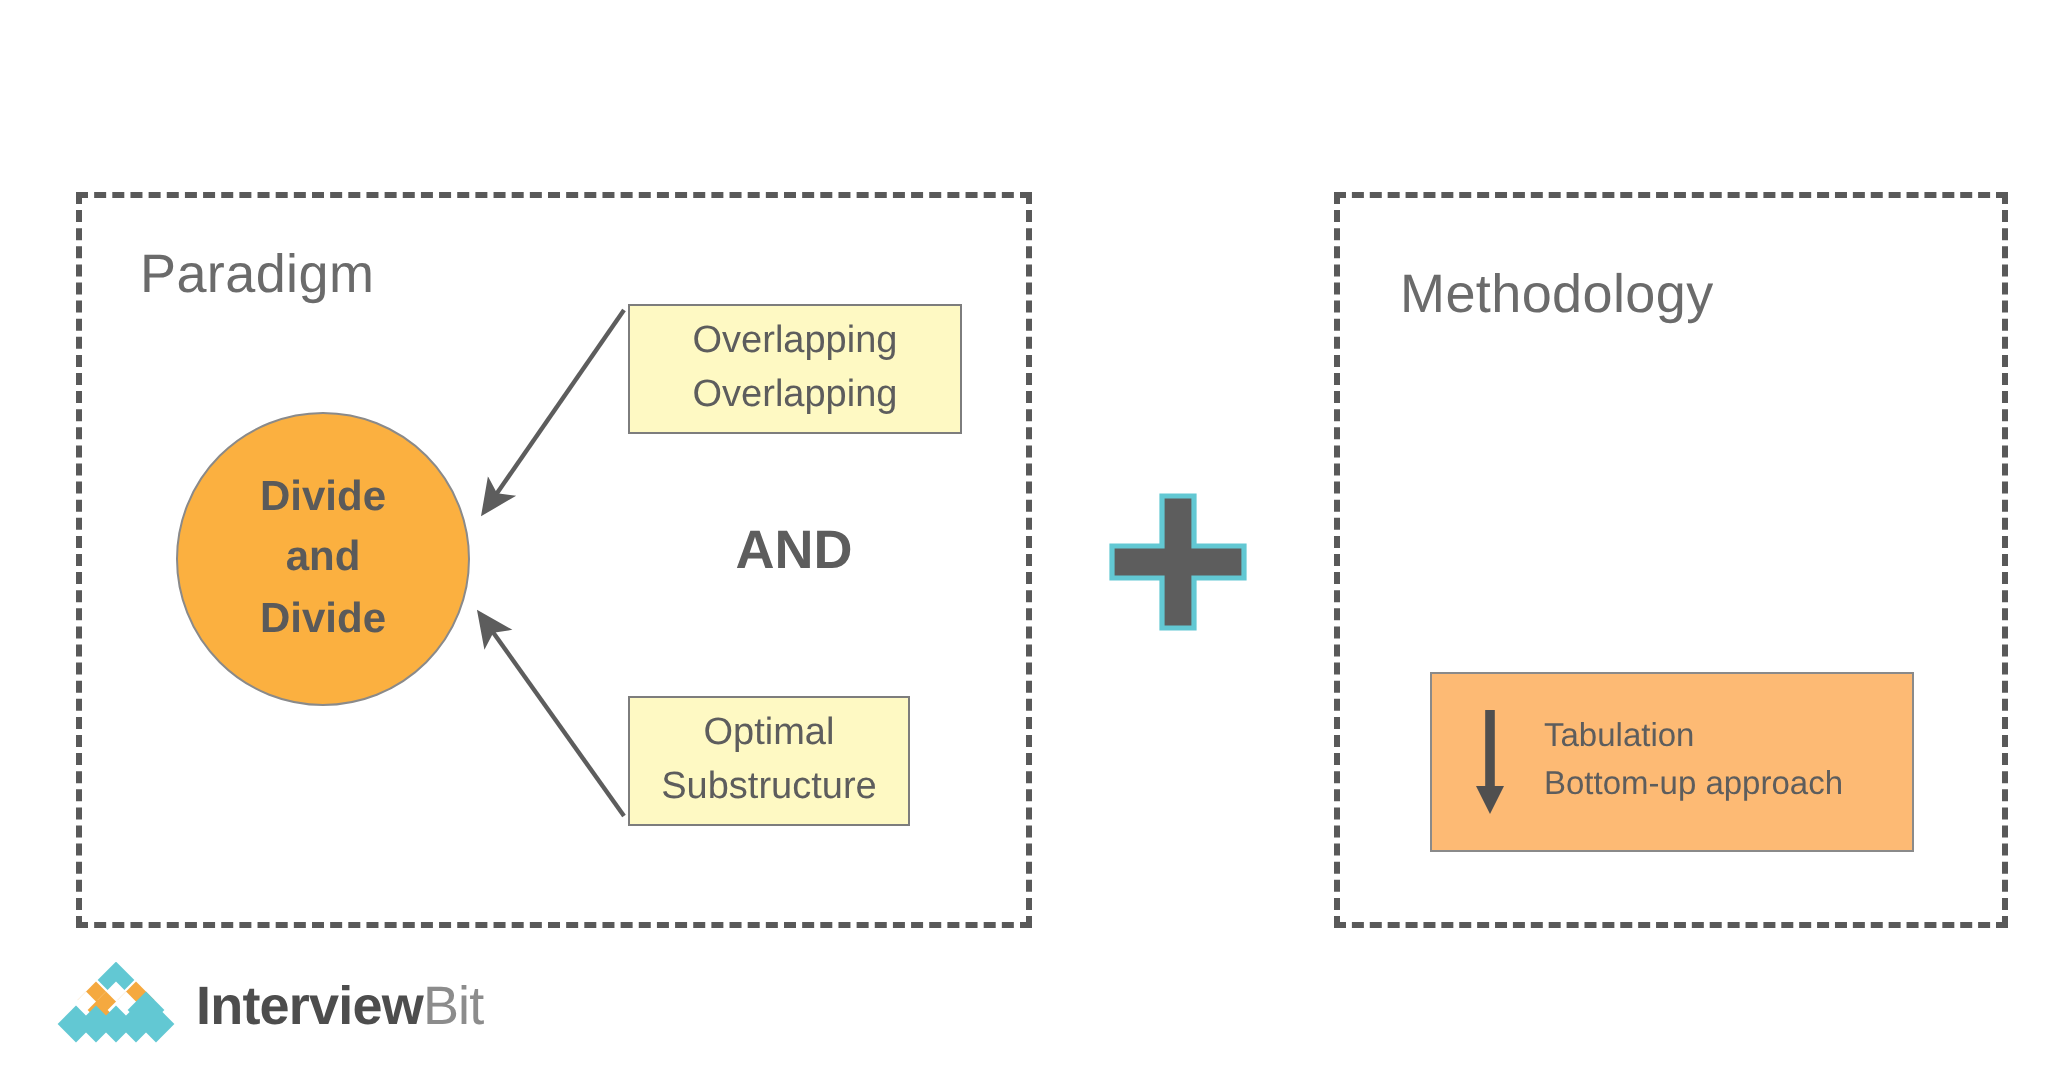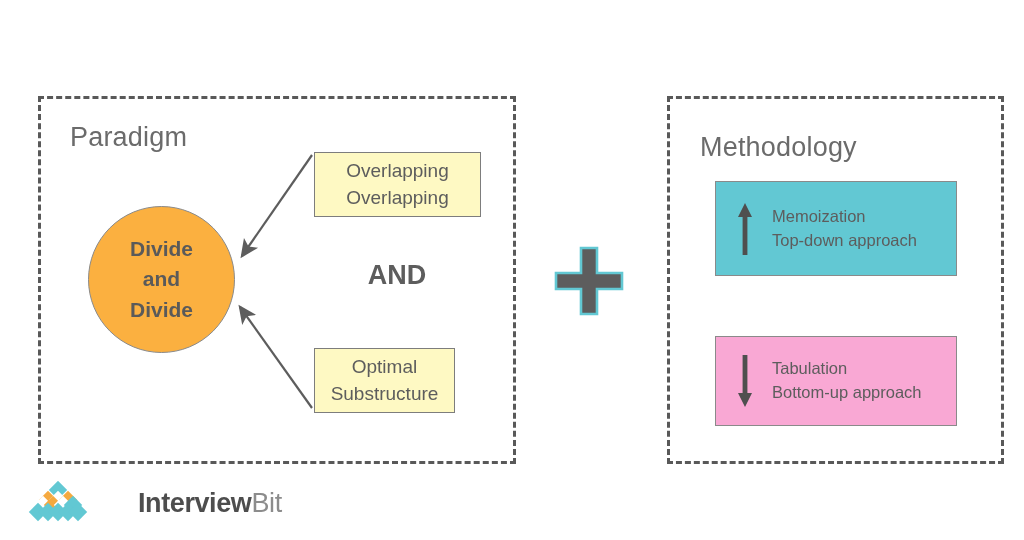--- a/index.html
+++ b/index.html
@@ -113,21 +113,21 @@
   
   .method-card {
     position: absolute;
     box-sizing: border-box;
     border: 1.5px solid #8a8a8a;
     display: flex;
     align-items: center;
     padding-left: 18px;
   }
   #card-memoization { left: 715px; top: 181px; width: 242px; height: 95px; background: #62c8d3; }
-  #card-tabulation  { left: 715px; top: 336px; width: 242px; height: 90px; background: #f9a8d4; }
+  #card-tabulation  { left: 715px; top: 336px; width: 242px; height: 90px; background: #fdba74; }
 
   .card-arrow {
     width: 22px;
     flex: 0 0 22px;
     display: flex;
     align-items: center;
     justify-content: center;
     margin-right: 16px;
   }
   .card-text {
@@ -138,21 +138,20 @@
   }
   .card-text .l2 { display: block; }
 
   
   #logo {
     position: absolute;
     left: 28px;
     top: 481px;
     display: flex;
     align-items: center;
-    gap: 40px;
   }
   #logo-mark { margin-right: 10px; }
   #logo-wordmark {
     font-size: 27px;
     letter-spacing: -0.4px;
     white-space: nowrap;
   }
   #logo-word-1 { color: #4d4d4d; font-weight: bold; }
   #logo-word-2 { color: #8c8c8c; font-weight: normal; }
 </style>
@@ -200,31 +199,20 @@
   <div id="and-label">AND</div>
 
   <svg id="plus-sign" viewBox="0 0 70 70" xmlns="http://www.w3.org/2000/svg">
     <path d="M27,2 H43 V27 H68 V43 H43 V68 H27 V43 H2 V27 H27 Z" fill="#5d5d5d" stroke="#62c8d3" stroke-width="2.6"></path>
   </svg>
 
   <div id="panel-method" class="panel"></div>
 
   <div id="title-method" class="panel-title">Methodology</div>
 
-  <div id="card-memoization" class="method-card">
-    <div class="card-arrow">
-      <svg width="18" height="56" viewBox="0 0 18 56" xmlns="http://www.w3.org/2000/svg">
-        <path d="M9,2 L16,16 H11.4 V54 H6.6 V16 H2 Z" fill="#4f4f4f"></path>
-      </svg>
-    </div>
-    <div class="card-text">
-      <span>Memoization</span>
-      <span class="l2">Top-down approach</span>
-    </div>
-  </div>
 
   <div id="card-tabulation" class="method-card">
     <div class="card-arrow">
       <svg width="18" height="56" viewBox="0 0 18 56" xmlns="http://www.w3.org/2000/svg">
         <path d="M9,54 L16,40 H11.4 V2 H6.6 V40 H2 Z" fill="#4f4f4f"></path>
       </svg>
     </div>
     <div class="card-text">
       <span>Tabulation</span>
       <span class="l2">Bottom-up approach</span>

